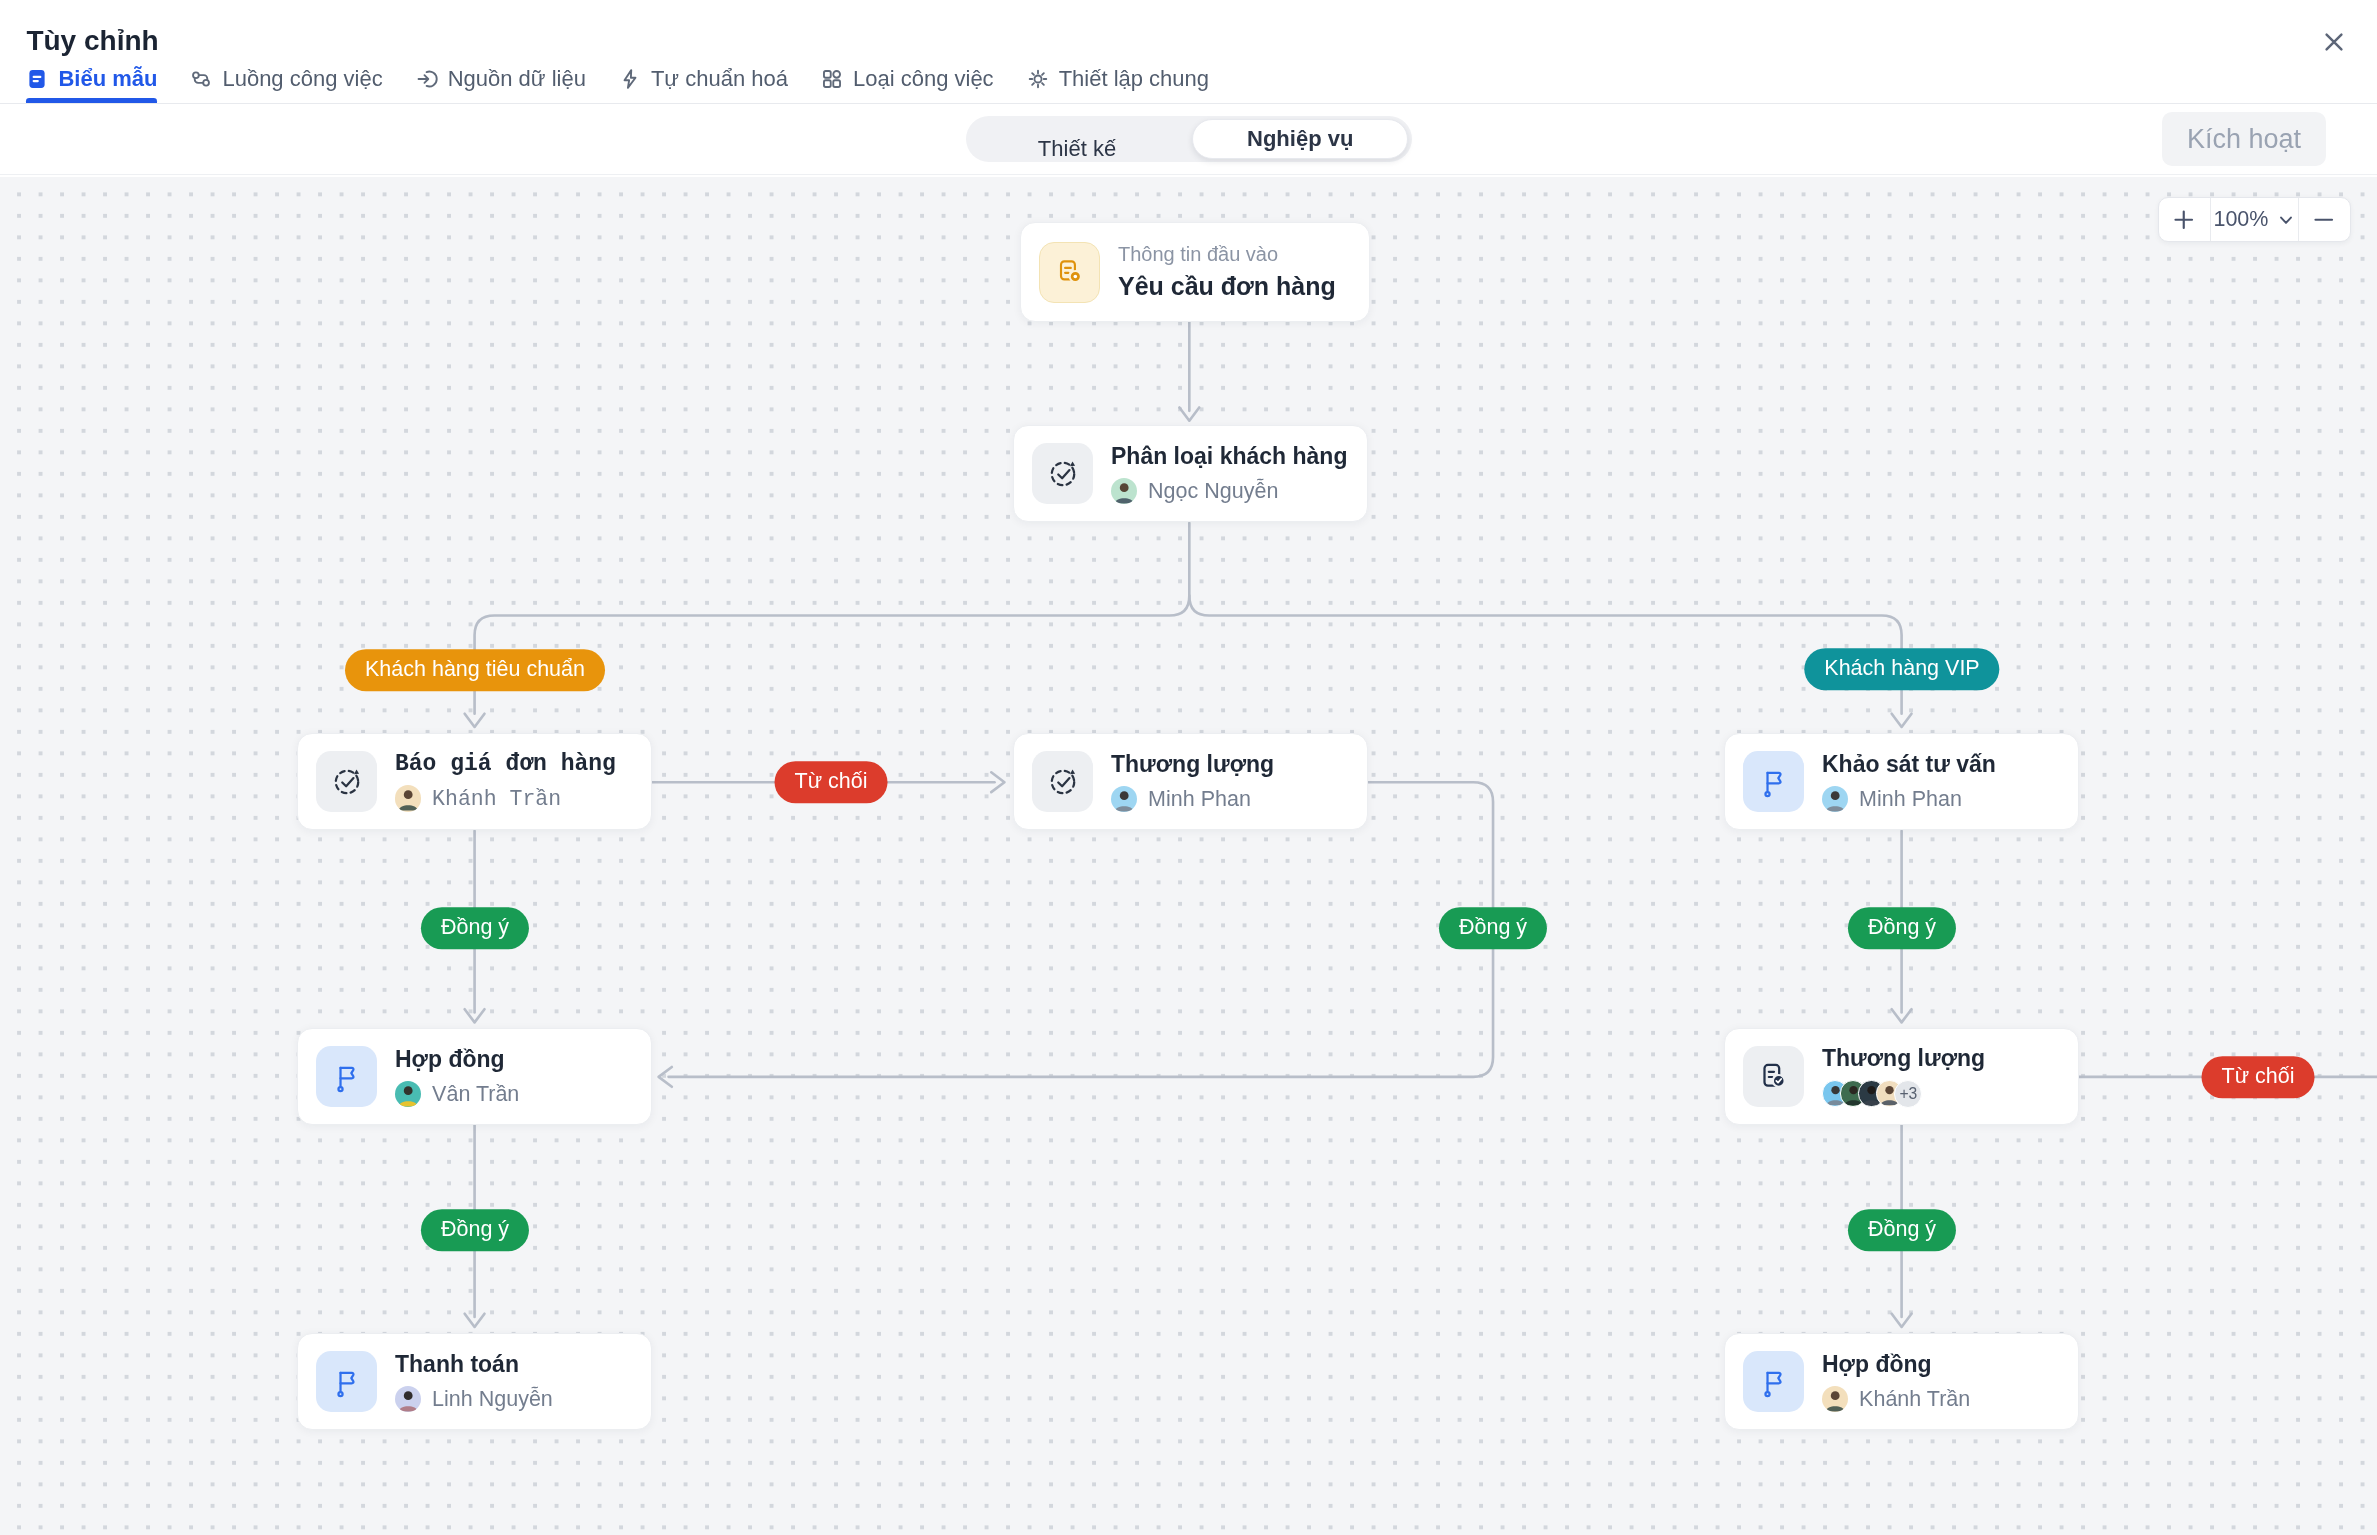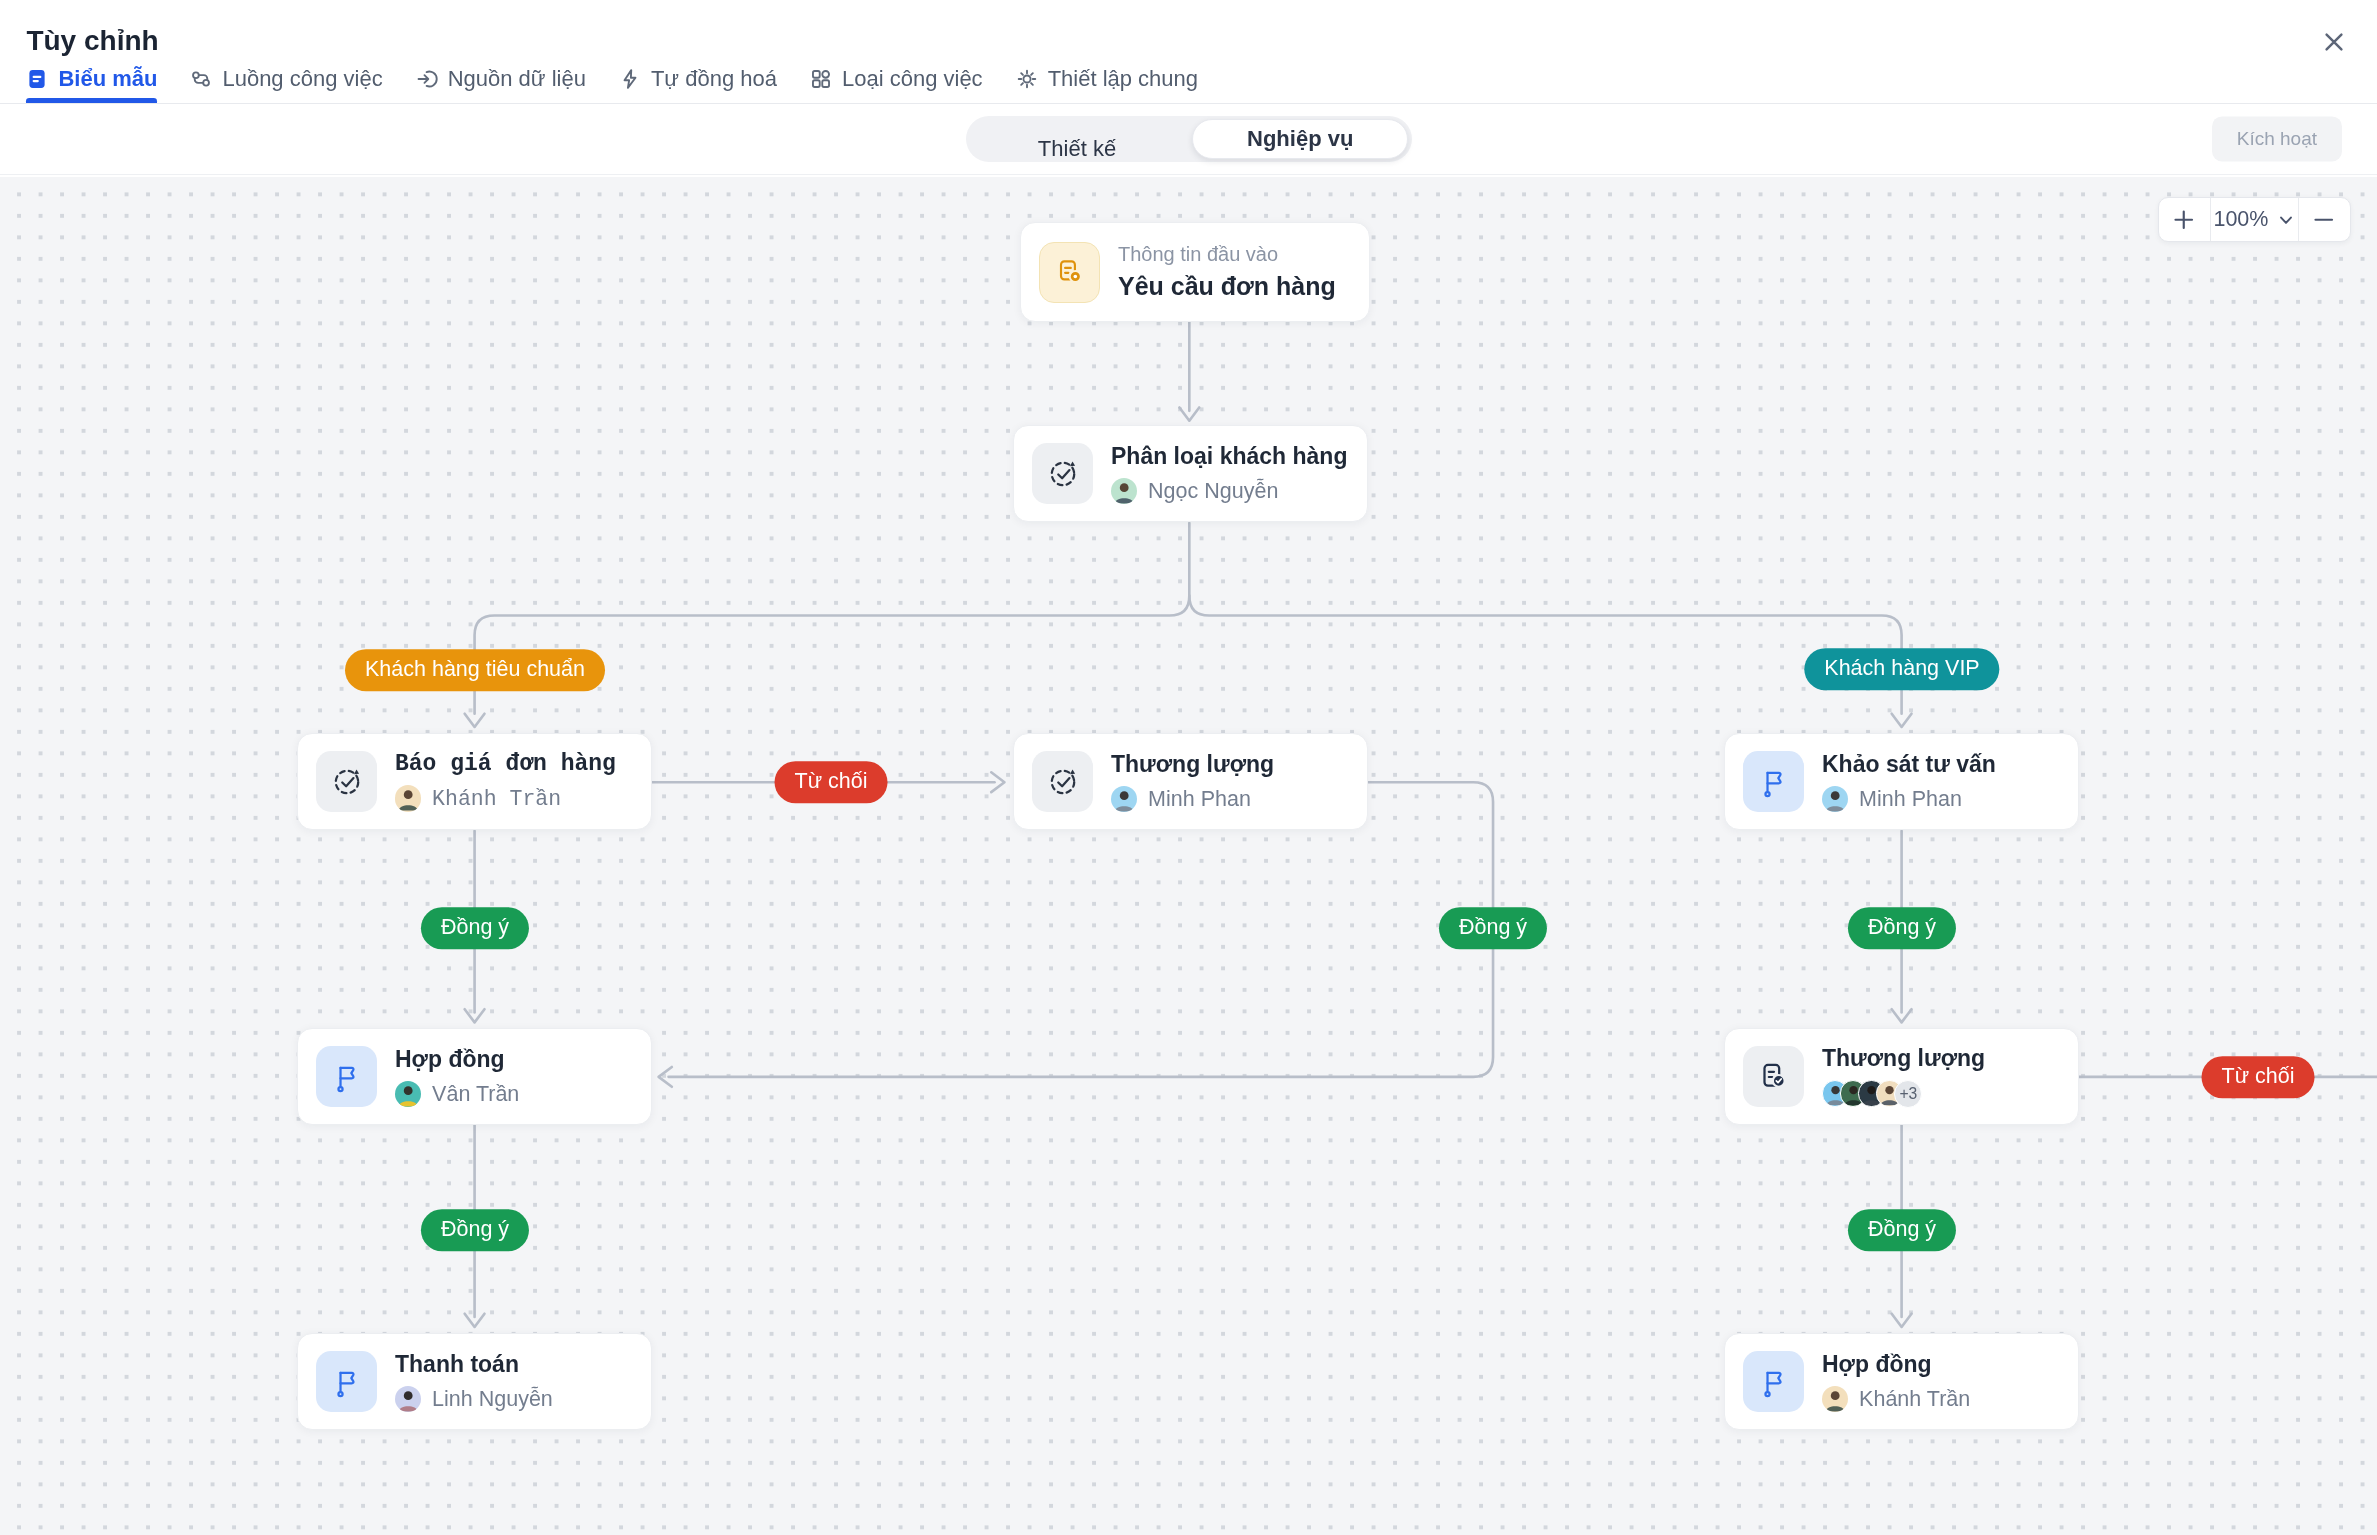--- a/index.html
+++ b/index.html
@@ -13,21 +13,21 @@
   .tab { position:relative; display:flex; align-items:center; gap:10px; font-size:22px; color:#525d6e; cursor:pointer;justify-content:center; }
   .tab .t-ic { display:flex; }
   .tab.active { color:#2158e8; font-weight:bold; }
   .tab.active::after { content:""; position:absolute; left:0; right:0; bottom:0; height:5px; background:#2158e8; border-radius:3.3px 3.3px 0 0; }
 
   
   .toolbar { position:relative; height:71px; background:#fff; border-bottom:1.7px solid #eef0f3; }
   .seg-toggle { position:absolute; left:50%; top:50%; transform:translate(-50%,-50%); width:446px; height:46px; background:#f0f1f4; border-radius:825px; display:flex; align-items:flex-end; }
   .seg { flex:1; text-align:center; font-size:22px; color:#2c3546; cursor:pointer; z-index:1; }
   .seg.active-pill { position:absolute; right:3.3px; top:3.3px; bottom:3.3px; width:216px; background:#fff; border:0.8px solid #e7e9ee; border-radius:825px; box-shadow:0 2.5px 6.6px rgba(18,27,45,.10); display:flex; align-items:center; justify-content:center; flex:none; font-weight:bold; }
-  .activate-btn { position:absolute; right:35px; top:50%; transform:translateY(-50%); background:#f2f3f5; color:#9aa3b2; font-size:19px; padding:11.6px 25px; border-radius:10px; border:none; cursor:default; }
+  .activate-btn { position:absolute; right:51px; top:50%; transform:translateY(-50%); background:#f2f3f5; color:#9aa3b2; font-size:27px; padding:11.6px 25px; border-radius:10px; border:none; cursor:default; }
 
   
   .canvas { position:absolute; top:177px; left:0; width:2377px; height:1359px; overflow:hidden;
             background-color:#f4f5f7;
             background-image:radial-gradient(circle, #d3d7dd 2.1px, transparent 2.3px);
             background-size:21.5px 21.5px; background-position:8.3px 6.6px;padding-left:24px; }
   .edges { position:absolute; top:0; left:0; }
 
   
   .zoom-widget { position:absolute; top:20px; right:26.4px; width:193px; height:45px; background:#fff; border:0.8px solid #e5e7ec; border-radius:10px; box-shadow:0 1.7px 5px rgba(20,30,50,.05); display:flex; align-items:stretch; color:#49536b; }
@@ -97,21 +97,21 @@
           </svg>
       </span>
       <span>Nguồn dữ liệu</span>
     </div>
     <div class="tab">
       <span class="t-ic">
         <svg width="22" height="22" viewBox="0 0 26 26" fill="none" stroke="#5f6979" stroke-width="2.2" stroke-linejoin="round">
             <path d="M14.5 2.5 L6.5 14.5 h5.5 L10.5 23.5 L19.5 11.5 h-5.5 Z"></path>
           </svg>
       </span>
-      <span>Tự đồng hoá</span>
+      <span>Tự chuẩn hoá</span>
     </div>
     <div class="tab">
       <span class="t-ic">
         <svg width="22" height="22" viewBox="0 0 26 26" fill="none" stroke="#5f6979" stroke-width="2.2">
             <rect x="3.5" y="3.5" width="8" height="8" rx="2"></rect>
             <circle cx="18.5" cy="7.5" r="4"></circle>
             <rect x="3.5" y="14.5" width="8" height="8" rx="2"></rect>
             <rect x="14.5" y="14.5" width="8" height="8" rx="2"></rect>
           </svg>
       </span>

